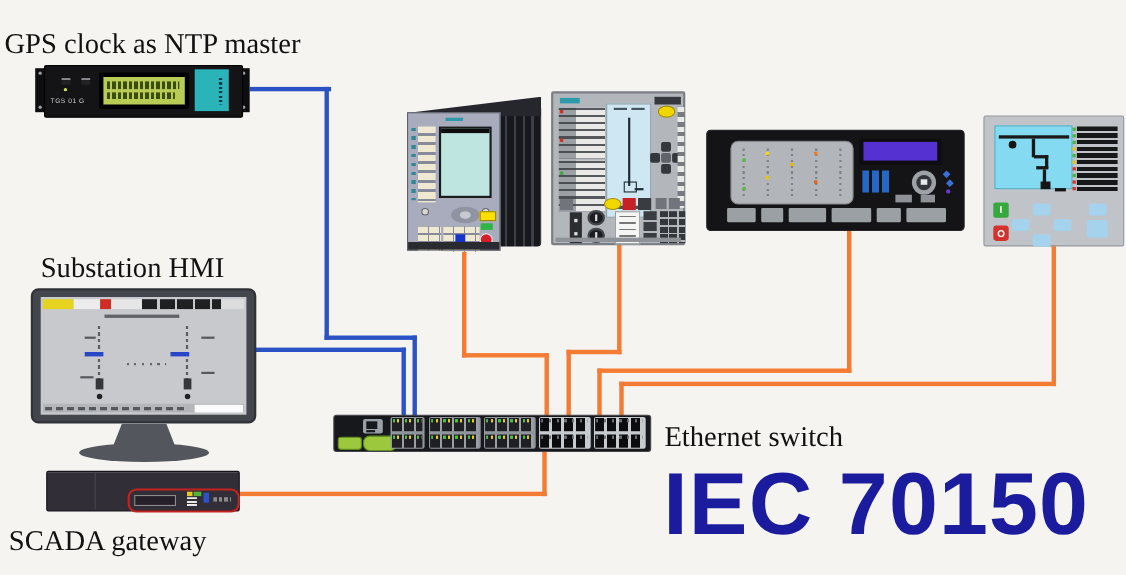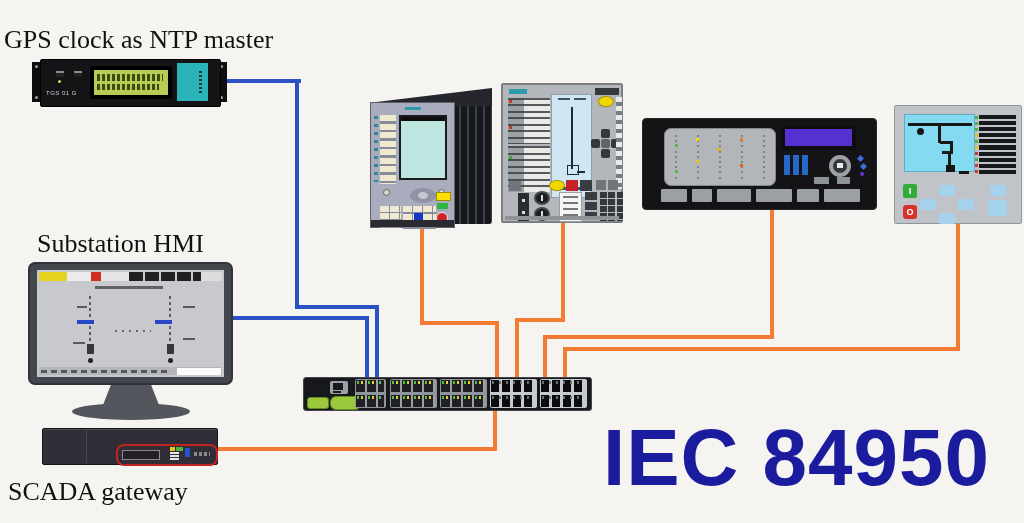--- a/index.html
+++ b/index.html
@@ -281,15 +281,16 @@
     <div class="abs" style="left:25px;top:93px;width:16px;height:11px;background:#a5d2ec;border-radius:2px"></div>
     <div class="abs" style="left:63px;top:93px;width:16px;height:11px;background:#a5d2ec;border-radius:2px"></div>
     <div class="abs" style="left:44px;top:107px;width:16px;height:11px;background:#a5d2ec;border-radius:2px"></div>
     <div class="abs" style="left:95px;top:79px;width:16px;height:11px;background:#a5d2ec;border-radius:2px"></div>
     <div class="abs" style="left:93px;top:94px;width:19px;height:16px;background:#a5d2ec;border-radius:2px"></div>
   </div>
 
   <div class="lbl" style="left:4px;top:25px">GPS clock as NTP master</div>
   <div class="lbl" style="left:8px;top:477px">SCADA gateway</div>
   <div class="lbl" style="left:37px;top:229px">Substation HMI</div>
-  <div class="iec" style="left:603px;top:418px">IEC 84950</div>
+  <div class="lbl" style="left:604px;top:382px">Ethernet switch</div>
+  <div class="iec" style="left:603px;top:418px">IEC 70150</div>
 
 </div>
 
 </body></html>

